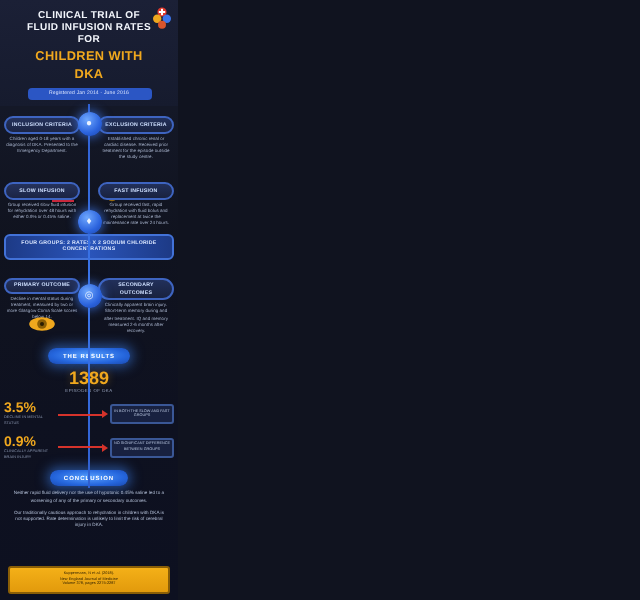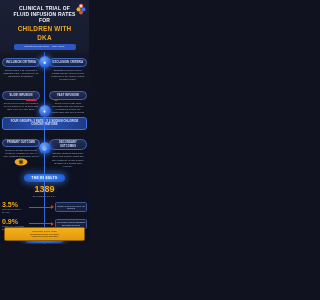--- a/index.html
+++ b/index.html
@@ -3,21 +3,21 @@
 <meta charset="utf-8">
 <style>
   html,body{margin:0;padding:0;}
   body{
     width:89px;height:300px;overflow:hidden;
     background:#10131f;
     font-family:"Liberation Sans",sans-serif;
     color:#e8ecf5;
     -webkit-font-smoothing:none;
   }
-  .page{position:relative;width:89px;height:244px;overflow:hidden;
+  .page{position:relative;width:89px;height:300px;overflow:hidden;
         background:linear-gradient(180deg,#161a2c 0%,#141827 18%,#10131f 40%,#0e1120 70%,#0d1020 100%);}
 
   
   .header{position:relative;padding:5px 6px 3px;text-align:center;
           background:linear-gradient(180deg,#1b2036 0%,#161b2e 100%);}
   .h-line{font-size:5px;font-weight:bold;letter-spacing:.2px;line-height:6.2px;color:#f2f5fb;}
   .h-accent{font-size:6.4px;font-weight:bold;line-height:7.4px;color:#f0a81e;letter-spacing:.2px;margin-top:1.5px;}
   .h-date{margin:3px auto 0;width:58px;background:#2b56c4;border-radius:2px;
           font-size:2.5px;line-height:4px;color:#dce6ff;padding:1px 2px;letter-spacing:.1px;}
   .logo{position:absolute;right:3px;top:2.5px;width:10px;height:12px;}

